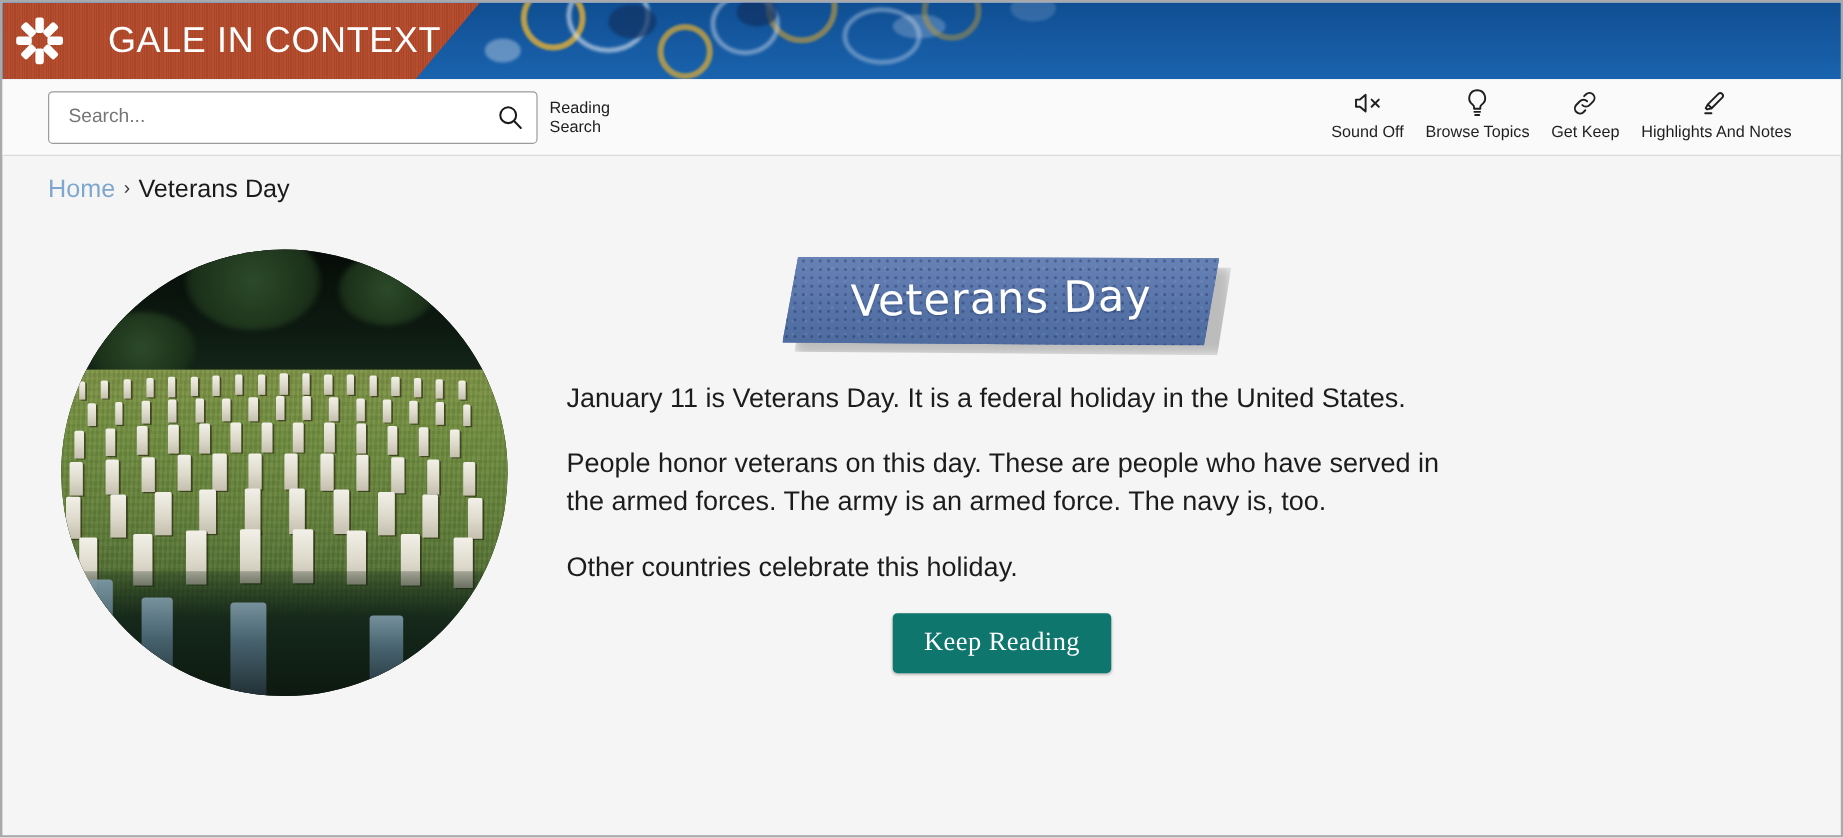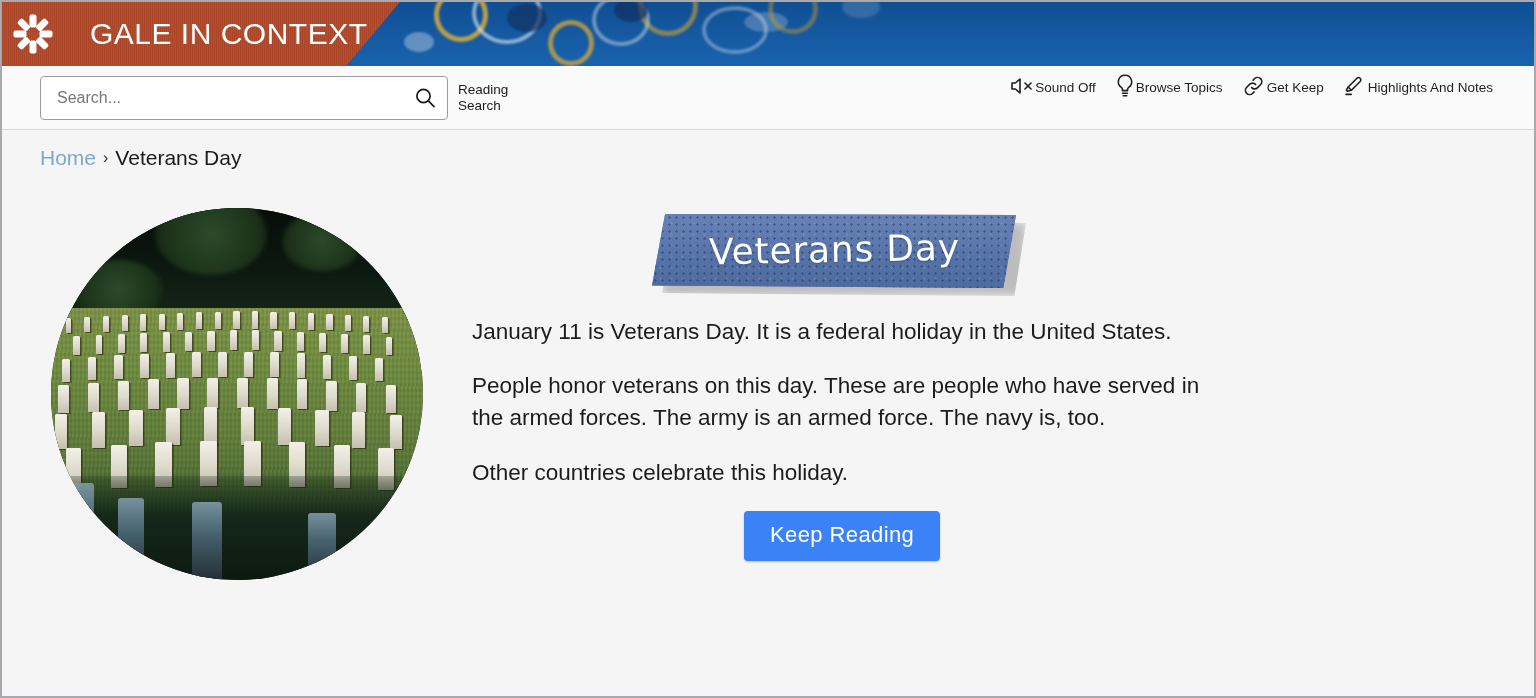--- a/index.html
+++ b/index.html
@@ -102,21 +102,21 @@
   #advanced-search {
     font-size: 13.5px; color: #202020; line-height: 1.22;
     padding-top: 6px; width: 74px; cursor: pointer;
   }
 
   #tool-icons {
     position: absolute; right: 32px; top: 0; height: 64px;
     display: flex; align-items: flex-start; gap: 0;
   }
   .tool {
-    display: flex; align-items: center;
+    display: flex; flex-direction: column; align-items: center;
     padding: 6px 9px 0 9px; cursor: pointer; min-width: 56px;
   }
   .tool-glyph { height: 28px; display: flex; align-items: center; justify-content: center; }
   .tool-label {
     font-size: 13.5px; color: #1f1f1f; white-space: nowrap; margin-top: 2px;
   }
 
   
   #breadcrumb {
     height: 56px; display: flex; align-items: center;
@@ -212,24 +212,24 @@
     white-space: nowrap;
   }
 
   .body-para {
     font-size: 22.5px; line-height: 1.43; color: #1c1c1c;
     max-width: 740px; margin: 0 0 22px 0;
   }
 
   #cta-row { display: flex; justify-content: flex-start; padding-left: 272px; margin-top: 4px; }
   #keep-reading {
-    background: #3b82f6; color: #fff;
+    background: #0f766e; color: #fff;
     border: 0; border-radius: 4px;
     padding: 11px 26px 13px 26px;
-    font-family: Liberation Sans, sans-serif;
+    font-family: Liberation Serif, serif;
     font-size: 22px; letter-spacing: .4px;
     cursor: pointer;
     box-shadow: 0 1px 2px rgba(0,0,0,.22);
   }
 </style>
 </head>
 <body>
 
 <div id="page-frame">
 

